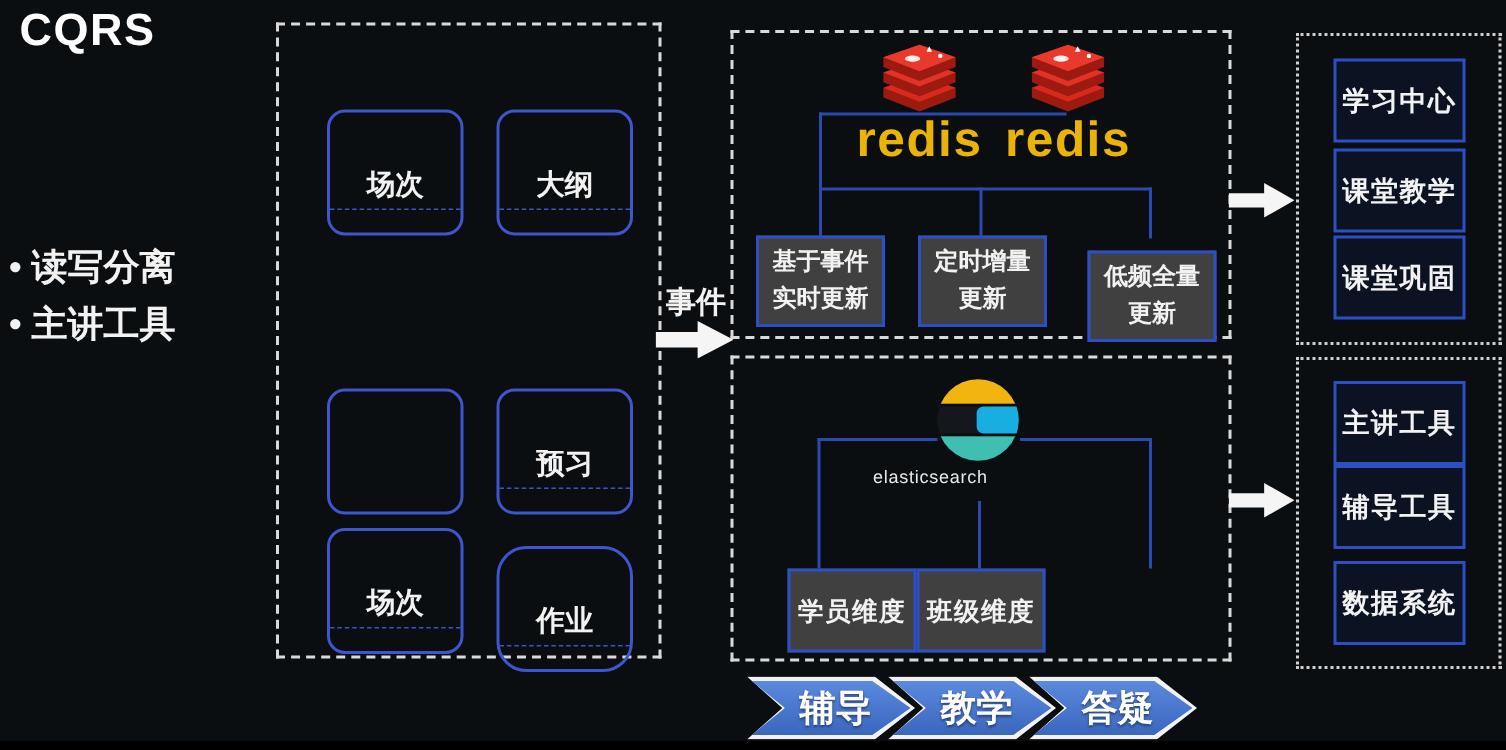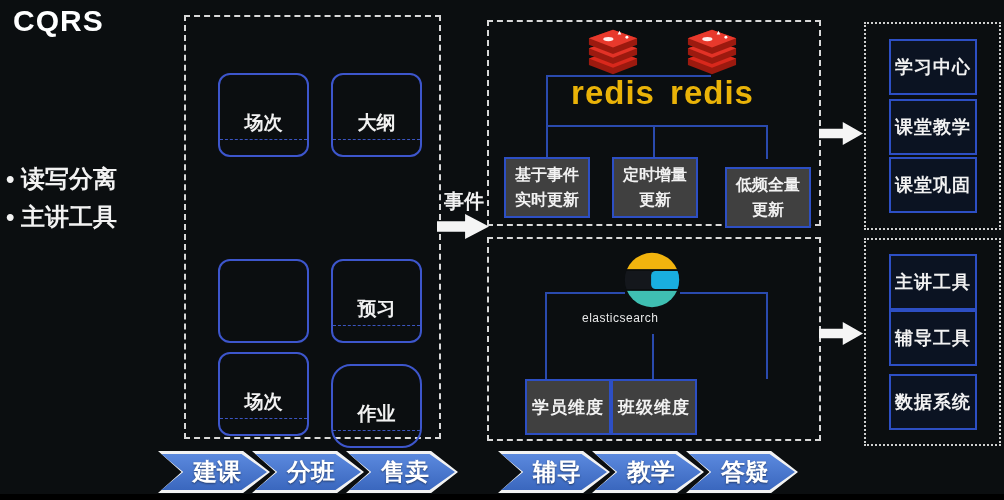--- a/index.html
+++ b/index.html
@@ -213,34 +213,20 @@
       <span>学习中心</span>
     </div>
     <div class="rbox" style="top:75px;">
       <span>课堂教学</span>
     </div>
     <div class="rbox" style="top:133px;">
       <span>课堂巩固</span>
     </div>
   </div>
 
-  <div class="flow-group" style="left:158px;">
-    <div class="chev" style="z-index:3;">
-      <div class="chev-inner"></div>
-      <span class="chev-label">建课</span>
-    </div>
-    <div class="chev" style="z-index:2;">
-      <div class="chev-inner"></div>
-      <span class="chev-label">分班</span>
-    </div>
-    <div class="chev" style="z-index:1;">
-      <div class="chev-inner"></div>
-      <span class="chev-label">售卖</span>
-    </div>
-  </div>
   <div class="flow-group" style="left:498px;">
     <div class="chev" style="z-index:3;">
       <div class="chev-inner"></div>
       <span class="chev-label">辅导</span>
     </div>
     <div class="chev" style="z-index:2;">
       <div class="chev-inner"></div>
       <span class="chev-label">教学</span>
     </div>
     <div class="chev" style="z-index:1;">

